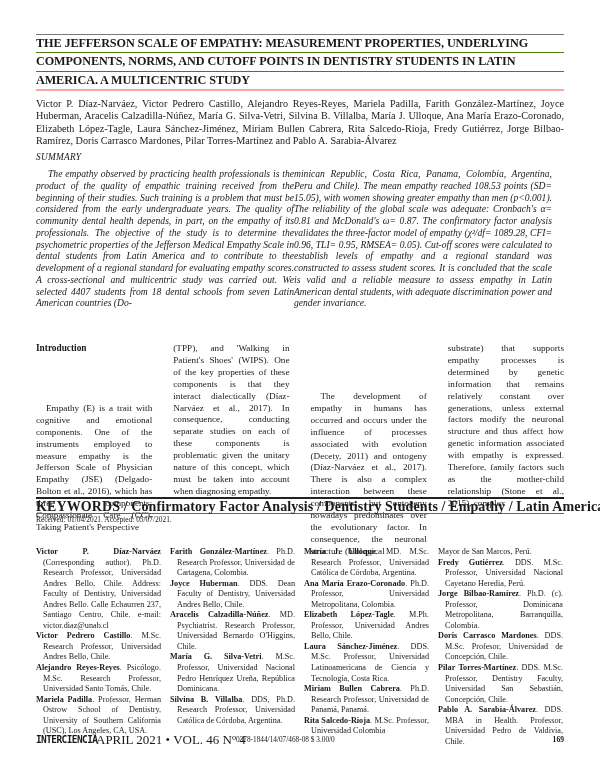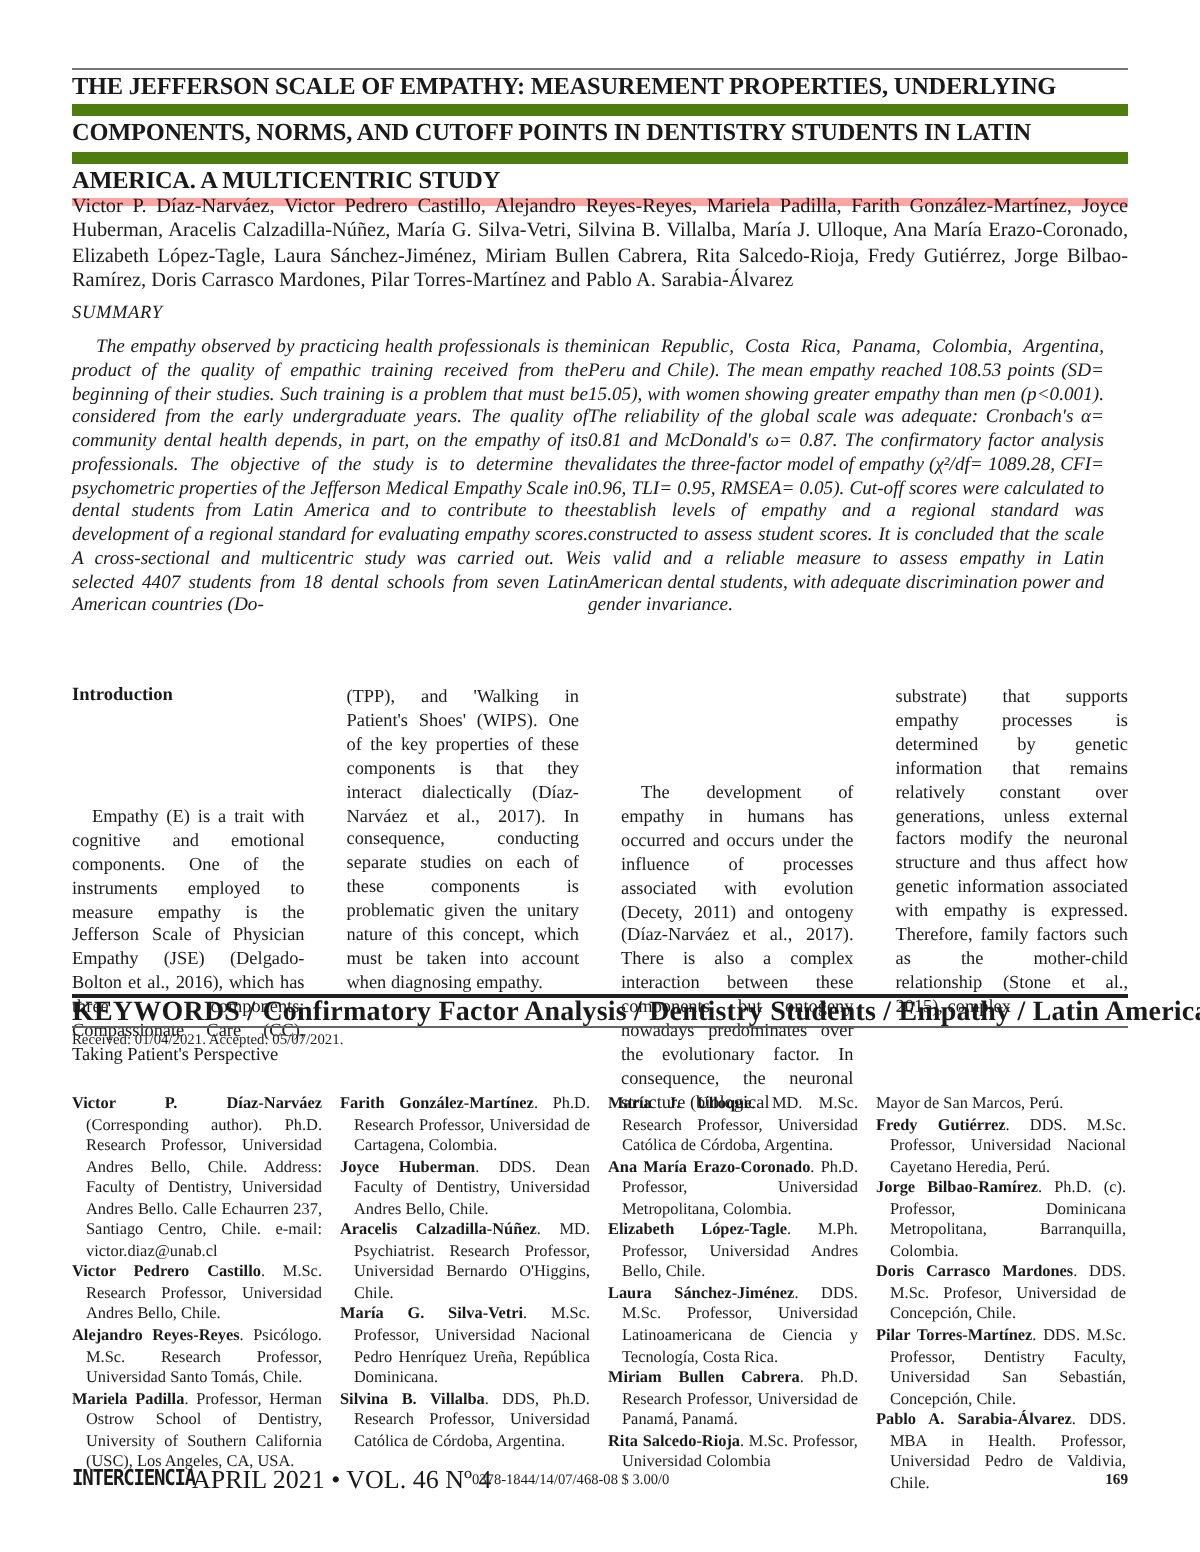--- a/index.html
+++ b/index.html
@@ -3,22 +3,22 @@
   <meta charset="utf-8">
   <style>
     html, body { margin: 0; padding: 0; background: #ffffff; }
     body { width: 600px; height: 776px; position: relative; overflow: hidden;
            font-family: "Liberation Serif", serif; color: #1a1a1a; }
     .page { position: absolute; left: 36px; top: 0; width: 528px; }
 
     .title-block { position: absolute; top: 34px; left: 0; width: 528px; }
     .rule { height: 0; border-top: 1px solid #777; width: 528px; }
     .title-line { font-weight: bold; font-size: 12.2px; line-height: 17.3px; height: 17.3px;
-                  border-bottom: 6px solid #4d7c0f; white-space: nowrap; letter-spacing: -0.1px; }
-    .title-line:last-child { border-bottom: 4px solid #fca5a5; }
+                  border-bottom: 1px solid #4d7c0f; white-space: nowrap; letter-spacing: -0.1px; }
+    .title-line:last-child { border-bottom: 2px solid #fca5a5; }
 
     .authors { position: absolute; top: 98px; left: 0; width: 528px; font-size: 10.2px;
                line-height: 12.4px; text-align: justify; }
     .summary-h { position: absolute; top: 152px; left: 0; font-size: 9.3px; font-style: italic;
                  letter-spacing: 0.3px; }
 
     .abstract { position: absolute; top: 168px; left: 0; width: 528px; display: flex; gap: 0; }
     .abstract p { margin: 0; width: 258px; font-style: italic; font-size: 9.6px; line-height: 11.75px;
                   text-align: justify; hyphens: auto; }
     .abstract p.first { text-indent: 12px; }

